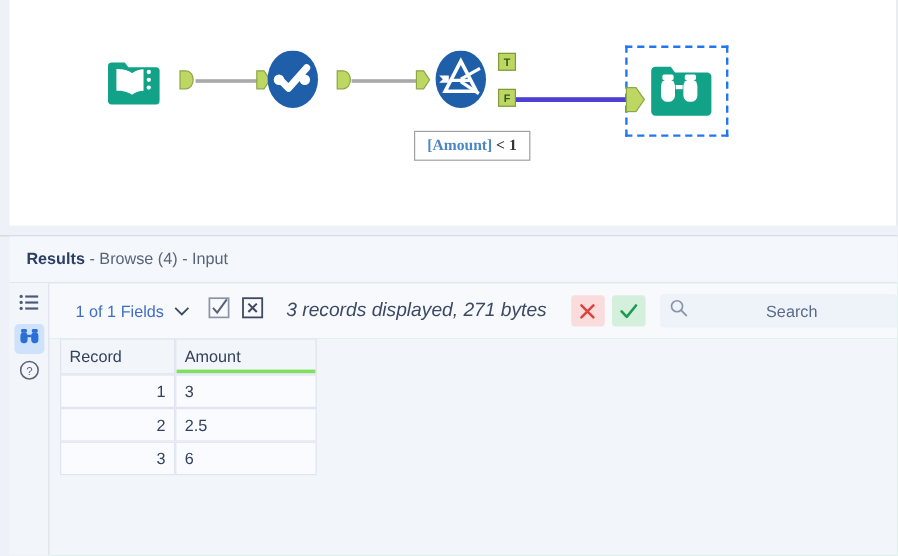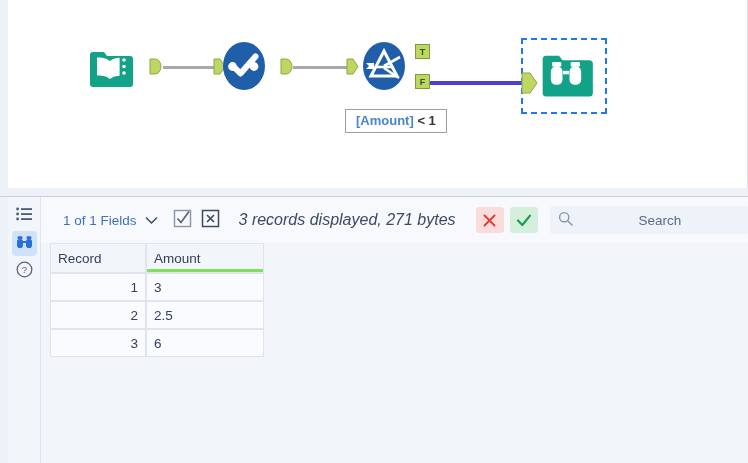--- a/index.html
+++ b/index.html
@@ -82,21 +82,21 @@
 
   .filter-label {
     position: absolute;
     background: #ffffff;
     border: 1px solid #a0a0a0;
     padding: 3px 10px 4px 10px;
     font-size: 13px;
     font-weight: bold;
     color: #333333;
     white-space: nowrap;
-    font-family: Liberation Sans, sans-serif;
+    font-family: Liberation Serif, serif;
   }
   .filter-label .fieldref { color: #4a86c8; }
 
   .selection-box {
     position: absolute;
     border: 2px dashed #2277ee;
     box-sizing: border-box;
   }
 
   
@@ -370,20 +370,23 @@
           <rect x="28" y="15.5" width="8" height="4" rx="1.2" fill="#ffffff"></rect>
           <rect x="21.5" y="23" width="5" height="3" fill="#ffffff"></rect>
         </svg>
       </div>
 
     </div>
   </div>
 
   <div id="results">
 
+    <div id="results-title">
+      <span class="bold">Results</span><span> - Browse (4) - Input</span>
+    </div>
 
     <div id="results-body">
 
       <div id="rail">
         <div class="rail-btn">
           <span>
             <svg width="16" height="14" viewBox="0 0 16 14" aria-hidden="true">
               <circle cx="1.6" cy="2" r="1.4" fill="#4a5a78"></circle>
                 <rect x="5" y="1.2" width="11" height="1.8" fill="#4a5a78"></rect>
               <circle cx="1.6" cy="7" r="1.4" fill="#4a5a78"></circle>

